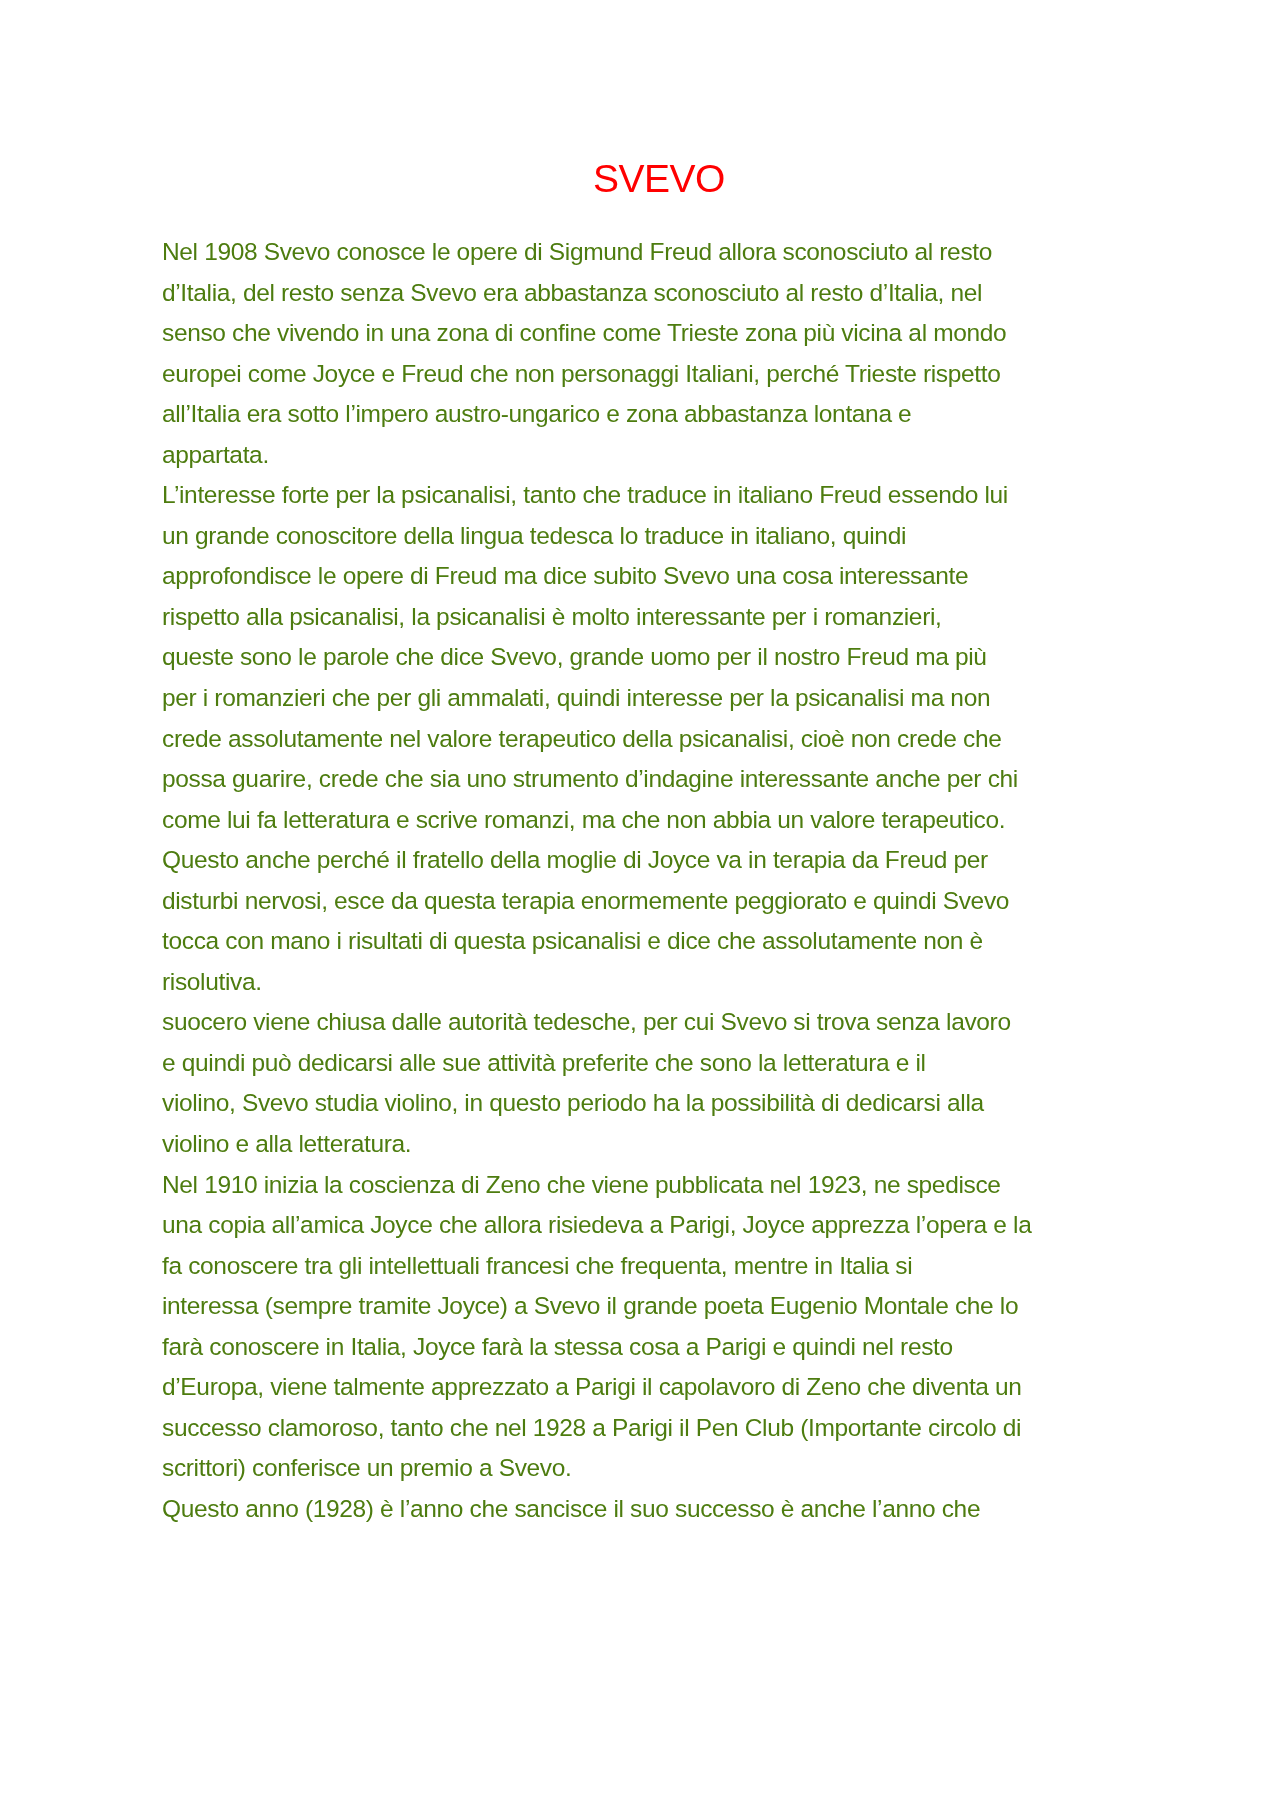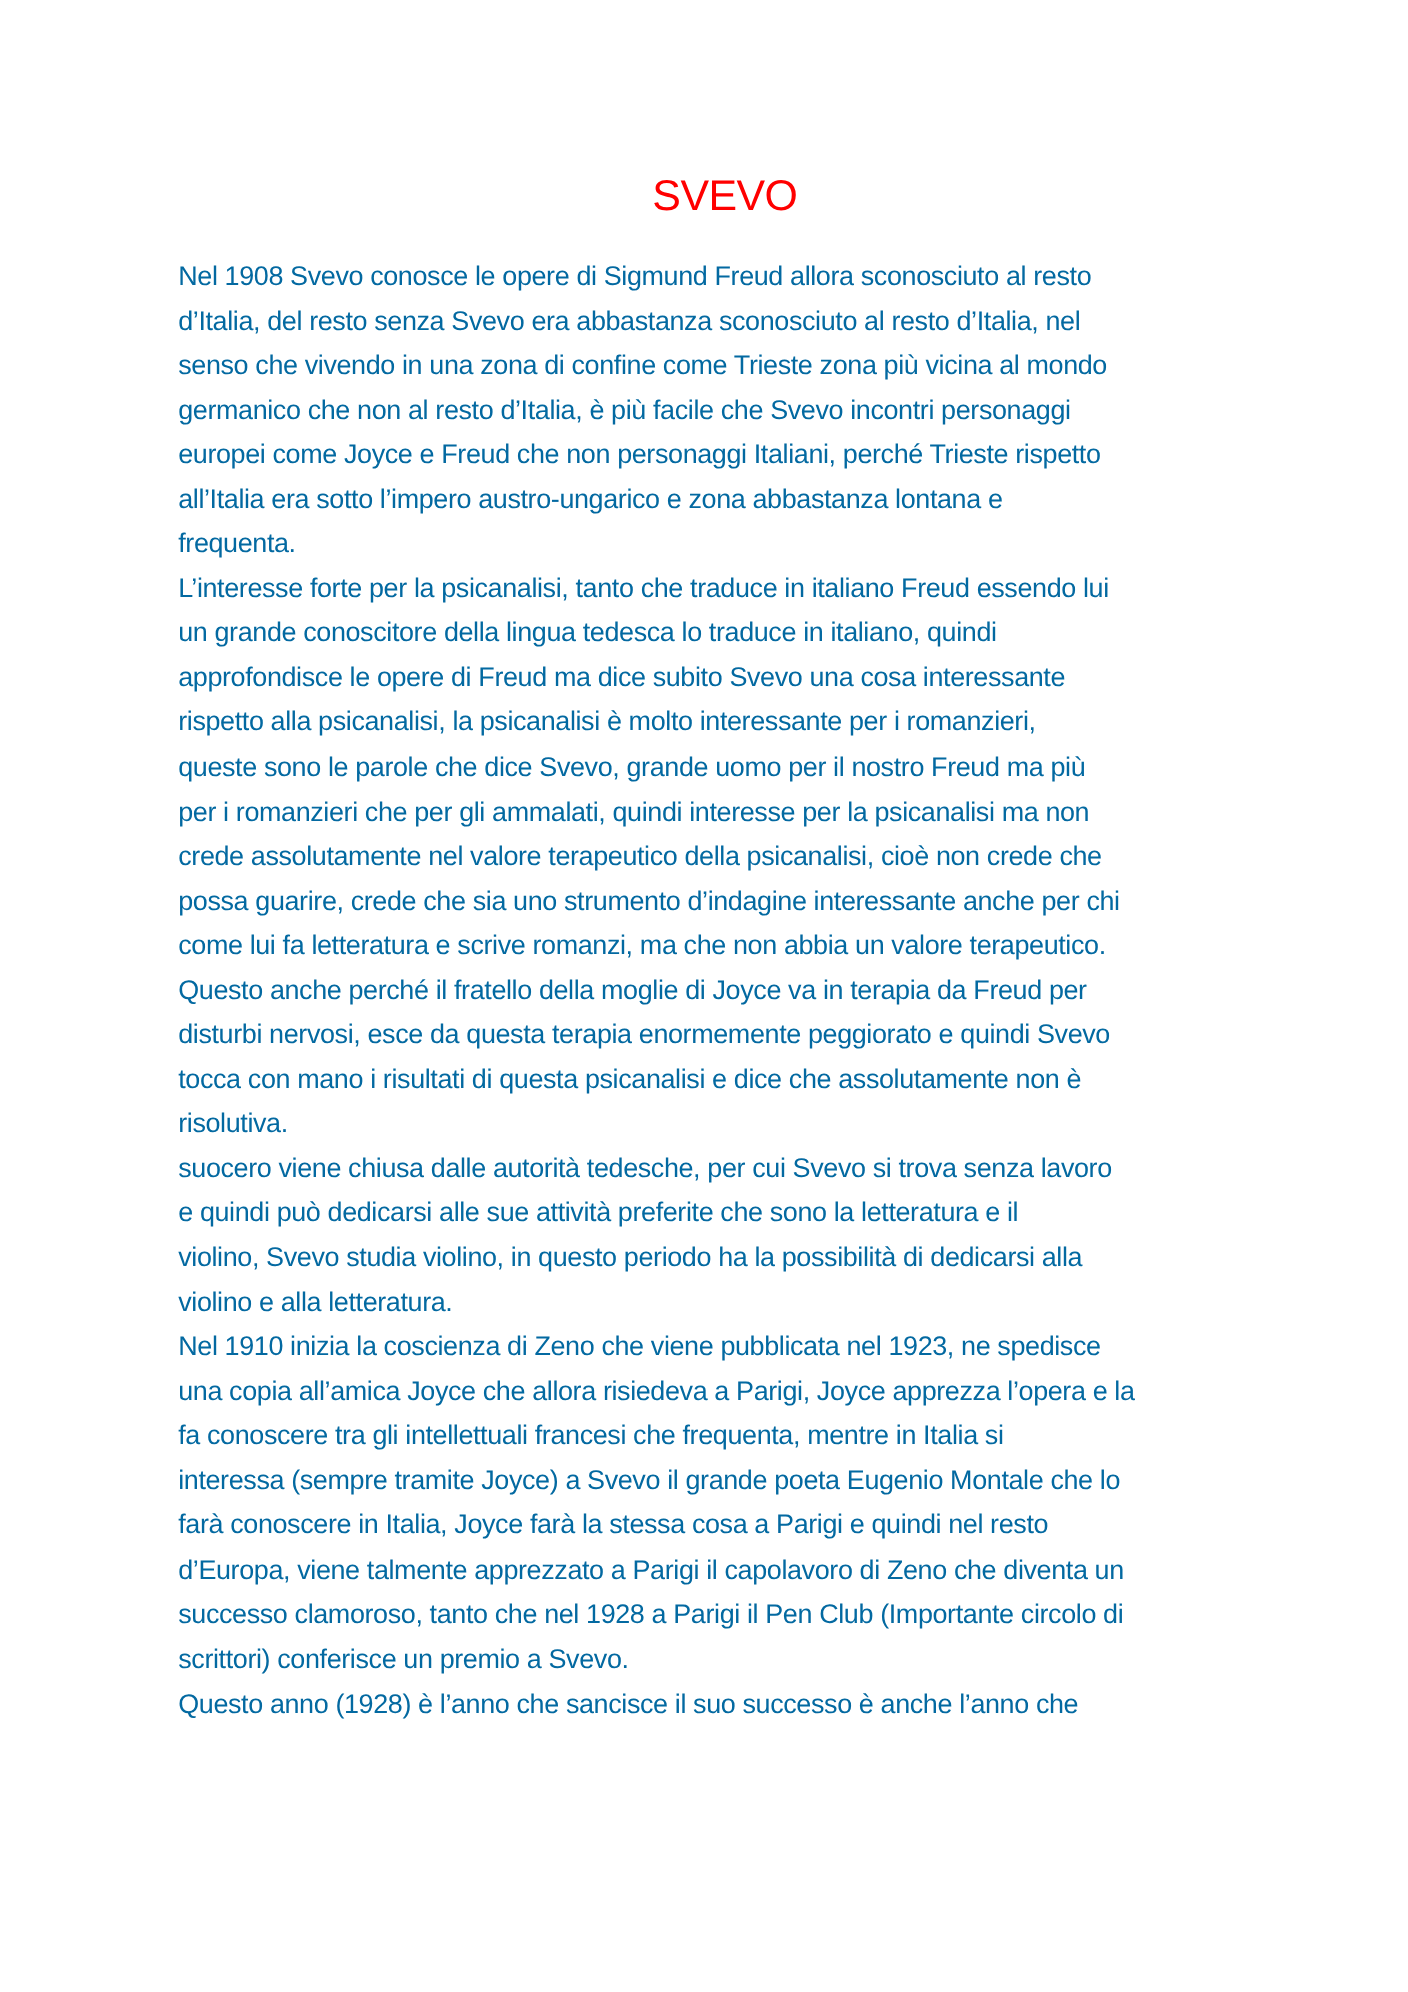--- a/index.html
+++ b/index.html
@@ -36,44 +36,43 @@
       line-height: 50px;
     }
     .body-text {
       position: absolute;
       top: 232px;
       left: 162px;
       width: 1000px;
       font-family: "Liberation Sans", sans-serif;
       font-size: 24.5px;
       line-height: 40.55px;
-      color: #0369a1;
+      color: #4d7c0f;
       letter-spacing: -0.35px;
       word-spacing: 0px;
     }
     .line {
       display: block;
       white-space: nowrap;
       height: 40.55px;
     }
   </style>
 </head>
 <body>
 
 <div class="page">
   <h1 class="doc-title">SVEVO</h1>
 
   <div class="body-text">
     <span class="line">Nel 1908 Svevo conosce le opere di Sigmund Freud allora sconosciuto al resto</span>
     <span class="line">d’Italia, del resto senza Svevo era abbastanza sconosciuto al resto d’Italia, nel</span>
     <span class="line">senso che vivendo in una zona di confine come Trieste zona più vicina al mondo</span>
-    <span class="line">germanico che non al resto d’Italia, è più facile che Svevo incontri personaggi</span>
     <span class="line">europei come Joyce e Freud che non personaggi Italiani, perché Trieste rispetto</span>
     <span class="line">all’Italia era sotto l’impero austro-ungarico e zona abbastanza lontana e</span>
-    <span class="line">frequenta.</span>
+    <span class="line">appartata.</span>
     <span class="line">L’interesse forte per la psicanalisi, tanto che traduce in italiano Freud essendo lui</span>
     <span class="line">un grande conoscitore della lingua tedesca lo traduce in italiano, quindi</span>
     <span class="line">approfondisce le opere di Freud ma dice subito Svevo una cosa interessante</span>
     <span class="line">rispetto alla psicanalisi, la psicanalisi è molto interessante per i romanzieri,</span>
     <span class="line">queste sono le parole che dice Svevo, grande uomo per il nostro Freud ma più</span>
     <span class="line">per i romanzieri che per gli ammalati, quindi interesse per la psicanalisi ma non</span>
     <span class="line">crede assolutamente nel valore terapeutico della psicanalisi, cioè non crede che</span>
     <span class="line">possa guarire, crede che sia uno strumento d’indagine interessante anche per chi</span>
     <span class="line">come lui fa letteratura e scrive romanzi, ma che non abbia un valore terapeutico.</span>
     <span class="line">Questo anche perché il fratello della moglie di Joyce va in terapia da Freud per</span>

